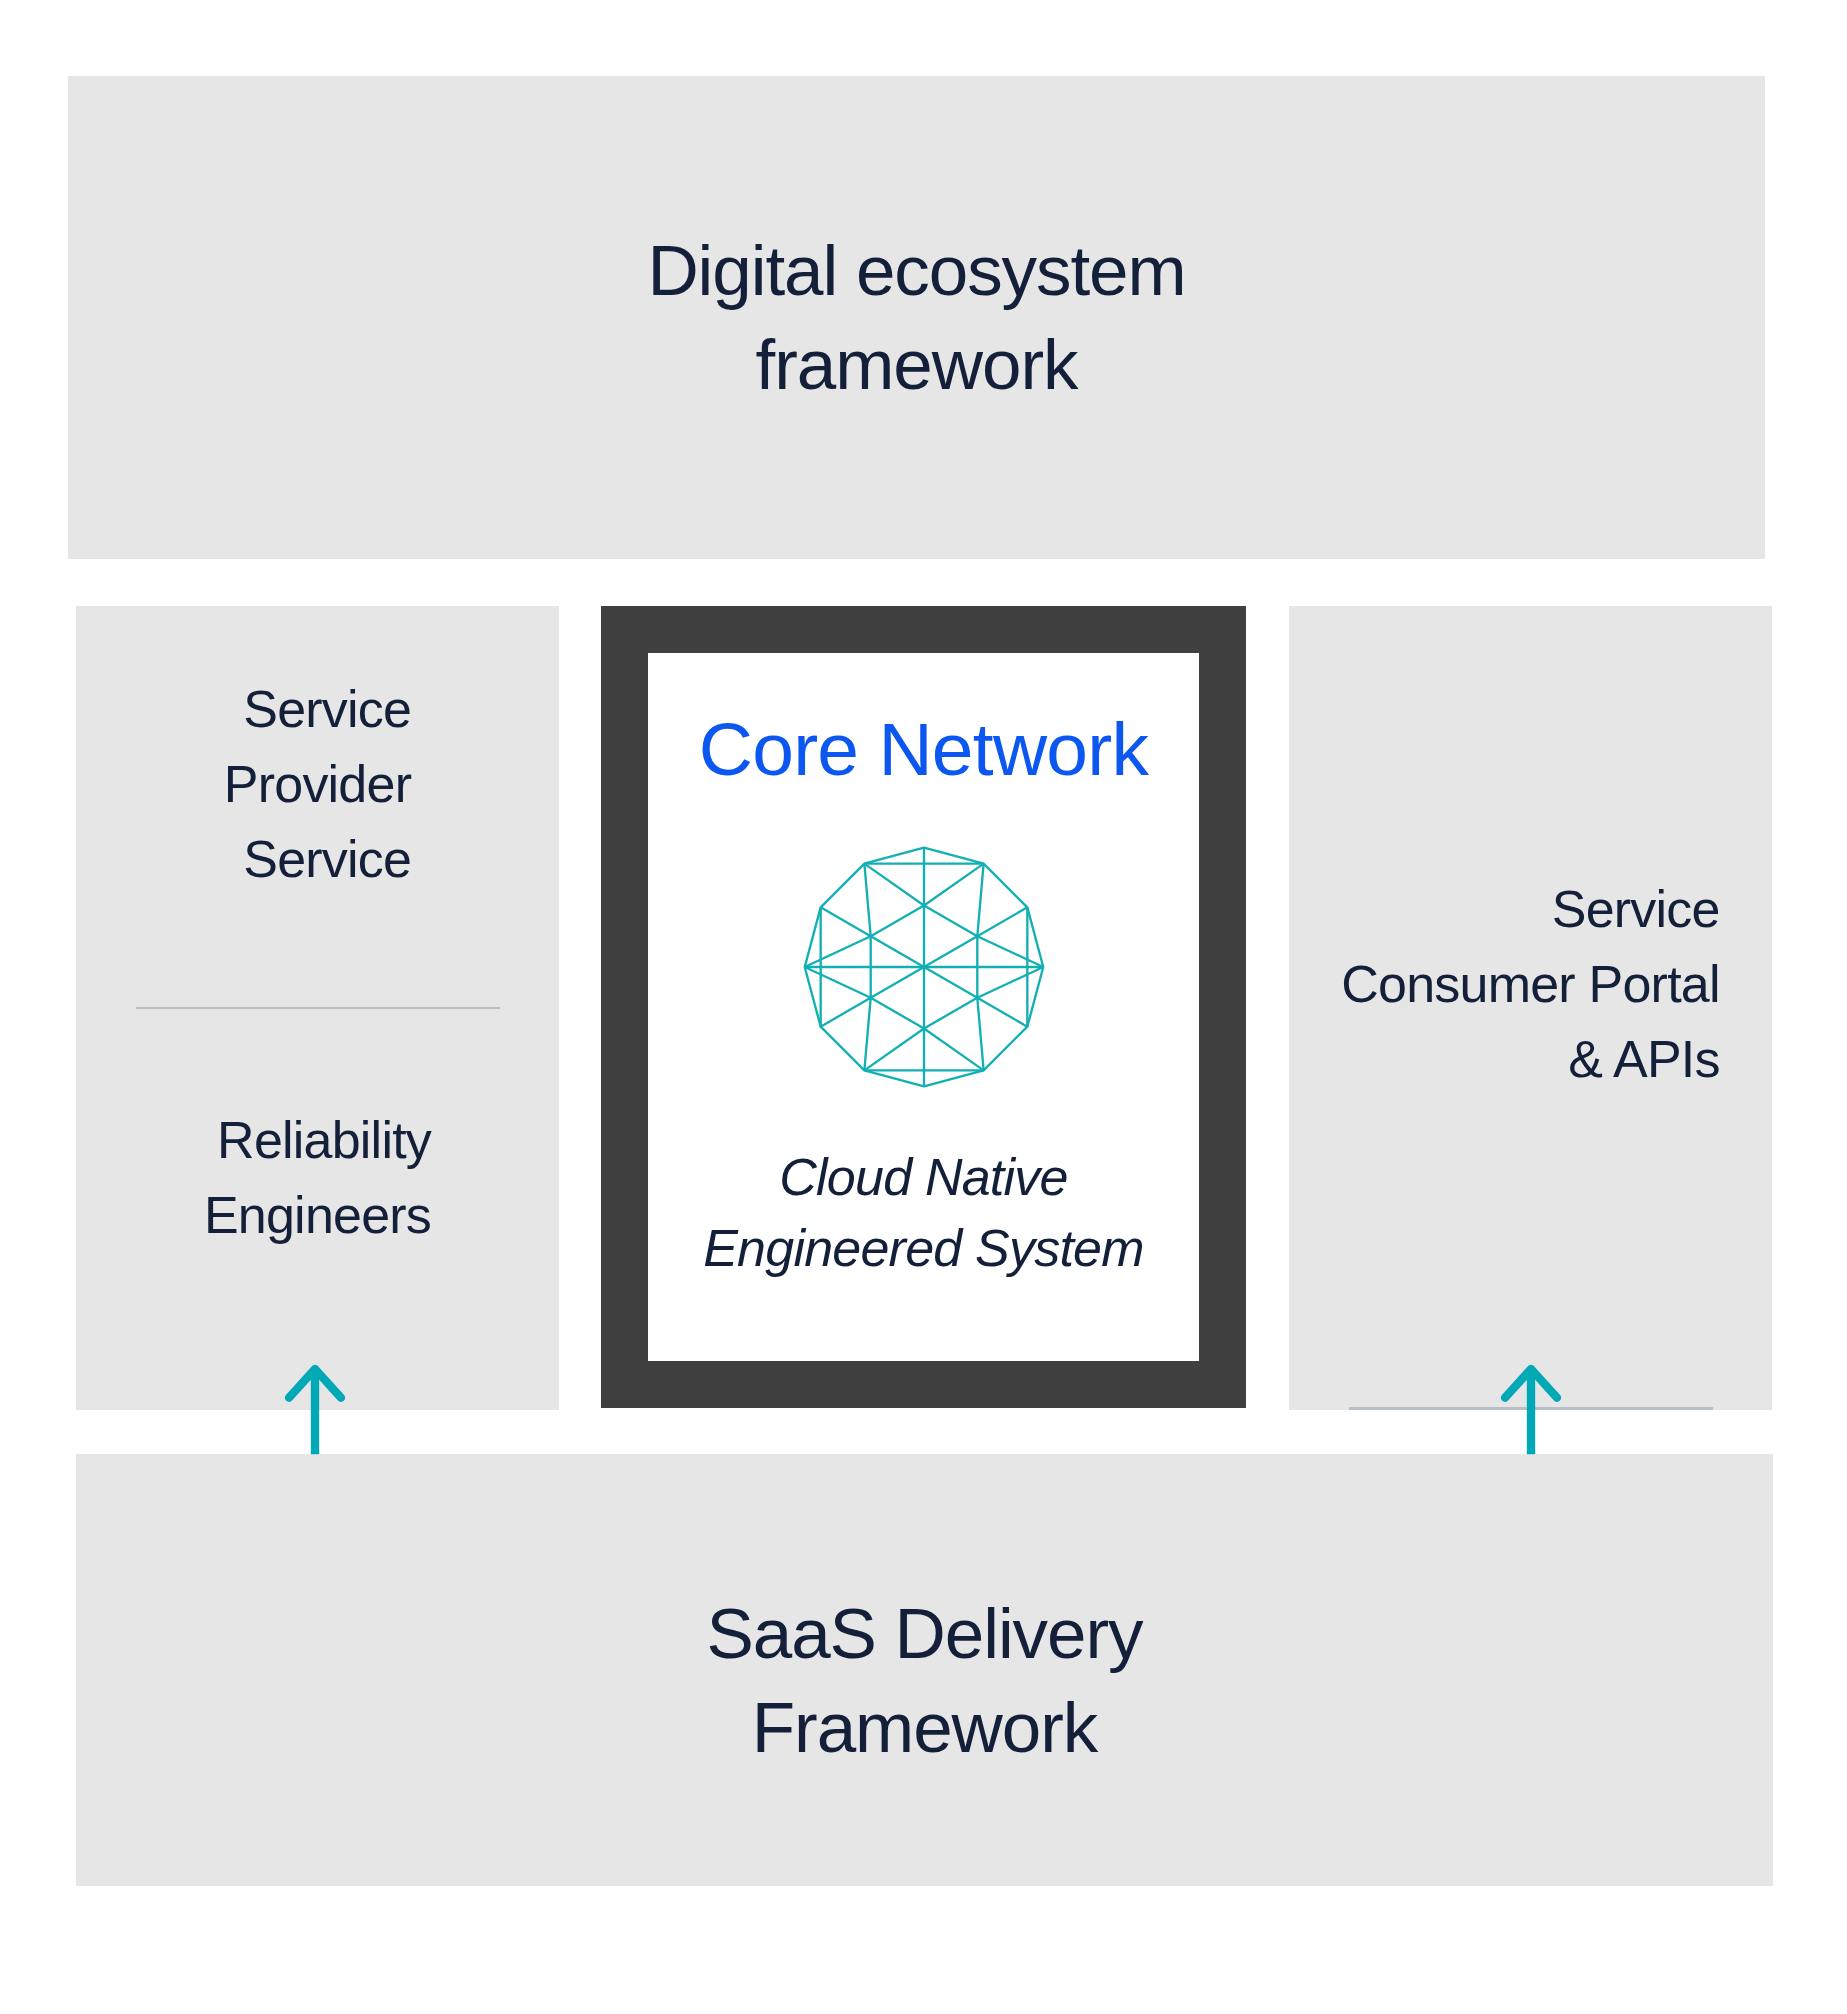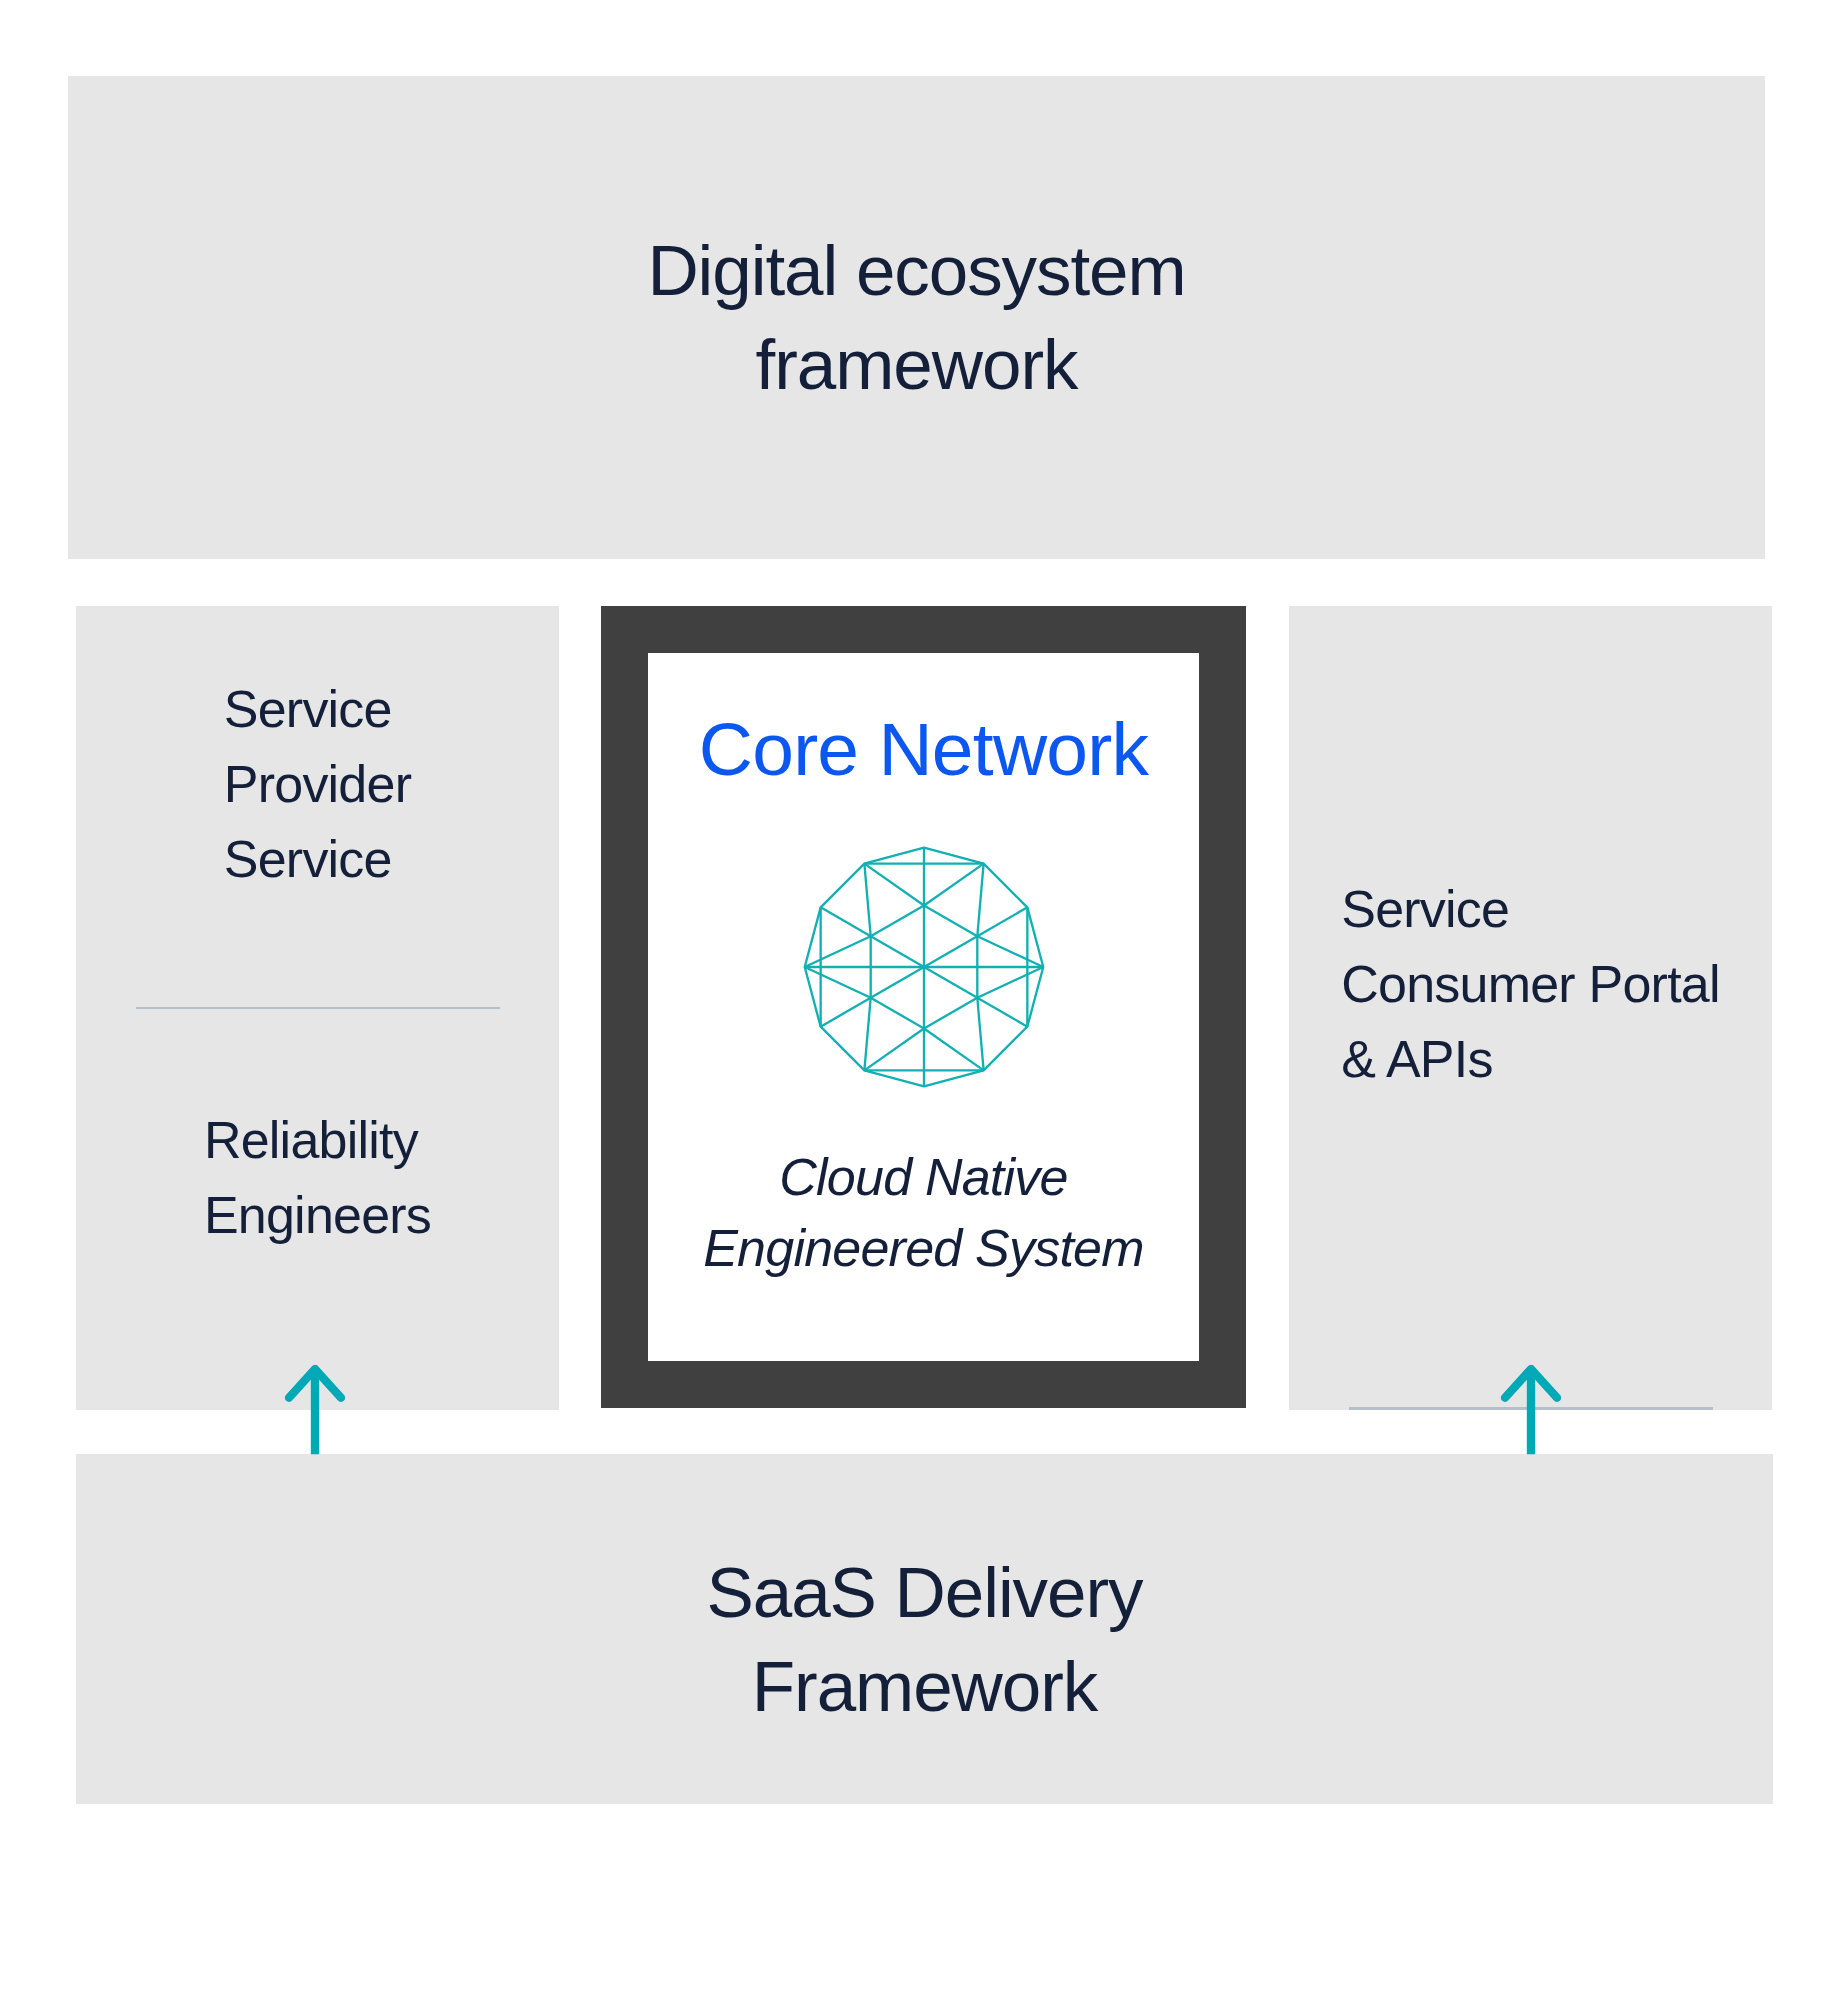--- a/index.html
+++ b/index.html
@@ -24,38 +24,38 @@
   }
   .big-label{
     color:#142039;
     font-size:71px;
     line-height:94px;
     letter-spacing:-0.015em;
     font-weight:400;
   }
   .big-label .line{display:block;}
   #top-box{left:68px;top:76px;width:1697px;height:483px;}
-  #bottom-box{left:76px;top:1454px;width:1697px;height:350px;}
+  #bottom-box{left:76px;top:1454px;width:1697px;height:432px;}
   #bottom-box .big-label{transform:translateY(11.2px);}
   
   .side-box{
     top:606px;
     width:483px;
     height:804px;
     display:flex;
     flex-direction:column;
   }
   #left-box{left:76px;}
   #right-box{left:1289px;}
   .side-section{
     flex:1;
     display:flex;
     align-items:center;
     justify-content:center;
-    text-align:left;
+    text-align:right;
   }
   .side-section.upper .mid-label{transform:translateY(-22.4px);}
   .side-section.lower .mid-label{transform:translateY(-32px);}
   .mid-label{
     color:#142039;
     font-size:52px;
     line-height:75px;
     letter-spacing:-0.015em;
     font-weight:400;
   }

